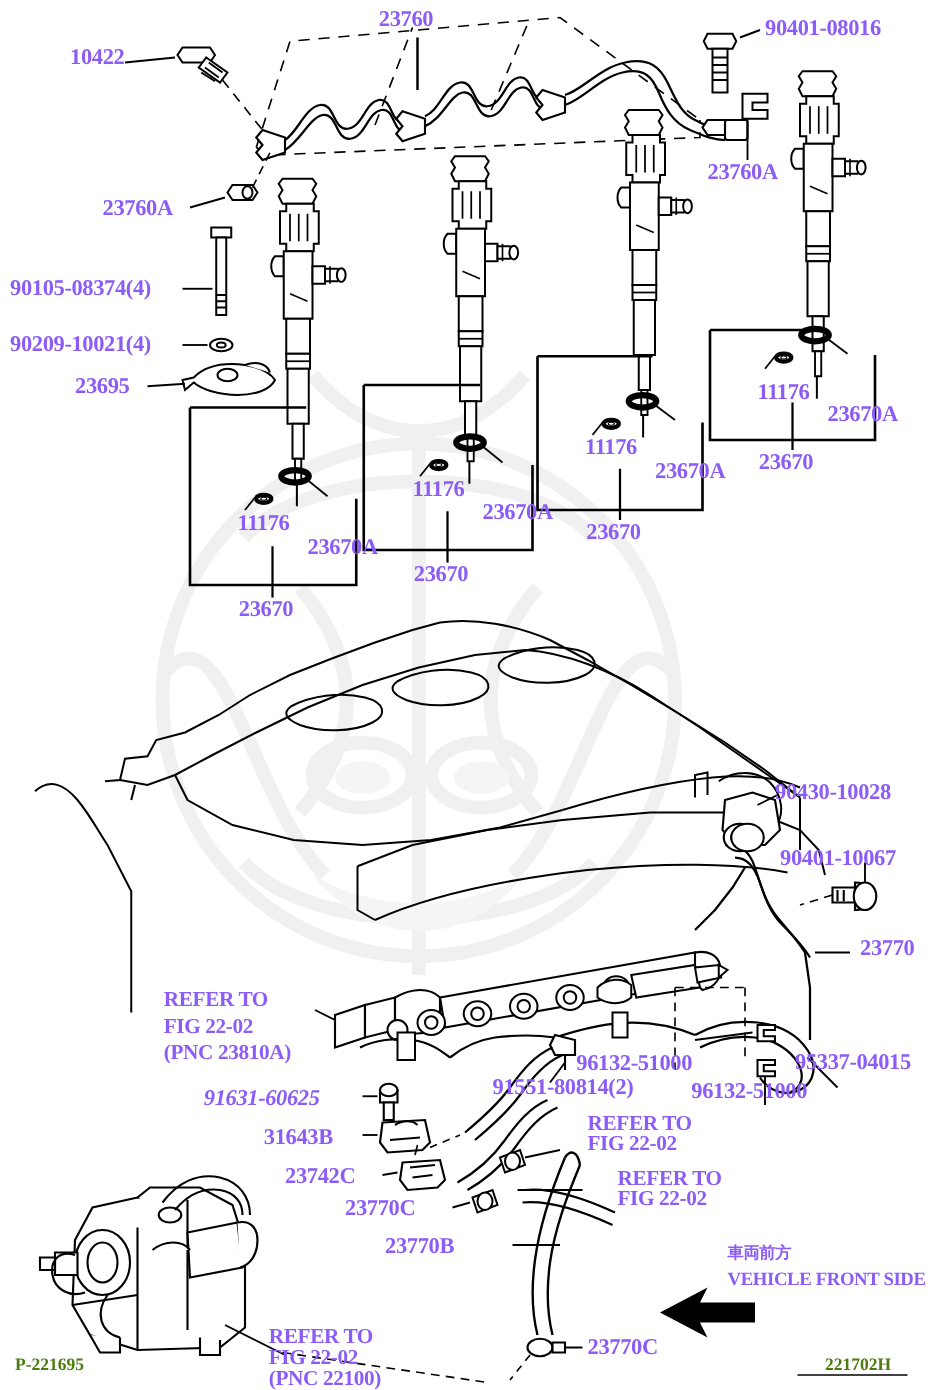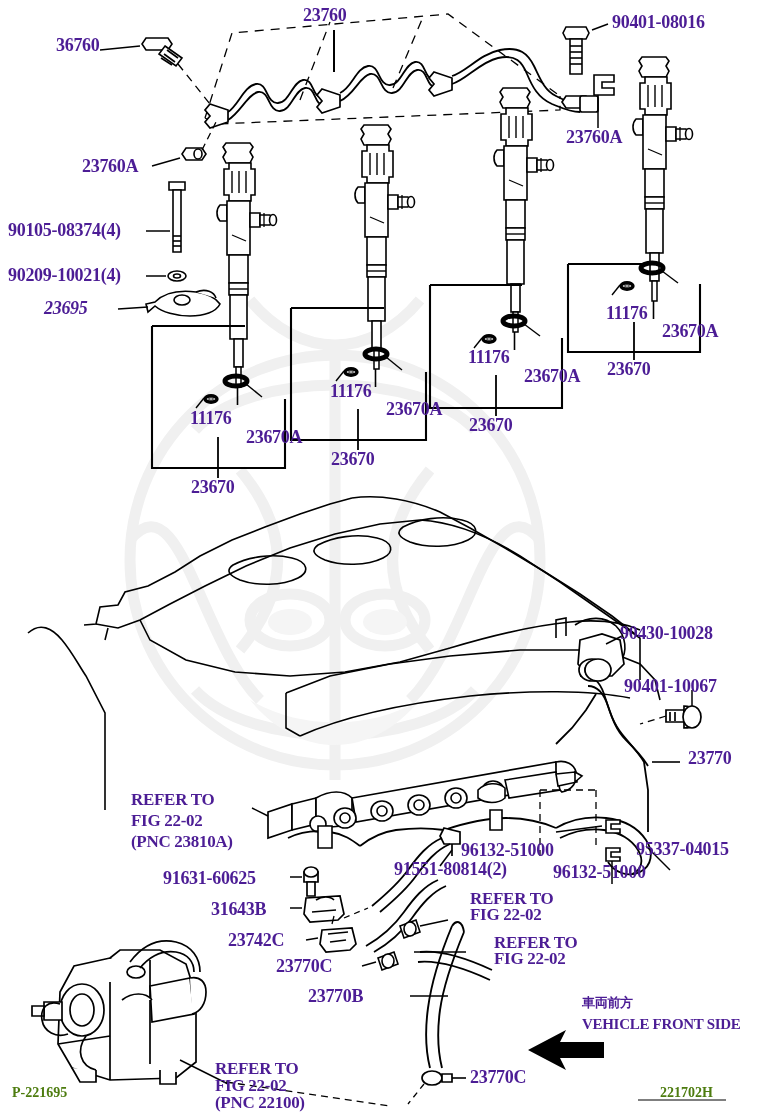--- a/index.html
+++ b/index.html
@@ -1,19 +1,19 @@
 <!DOCTYPE html>
 <html><head>
 <meta charset="utf-8">
 <style>
   html,body{margin:0;padding:0;background:#fff;}
   body{font-family:"Liberation Serif",serif;}
   #page{position:relative;width:760px;height:1112px;background:#fff;overflow:hidden;}
   #art{position:absolute;left:0;top:0;width:760px;height:1112px;}
-  .lbl{position:absolute;font-family:"Liberation Serif",serif;font-weight:bold;color:#4c1d95;
+  .lbl{position:absolute;font-family:"Liberation Serif",serif;font-weight:bold;color:#8b5cf6;
        white-space:pre;letter-spacing:-0.3px;line-height:1.08;}
   .s18{font-size:18px;}
   .s17{font-size:17px;text-align:center;}
   .s15{font-size:15px;}
   .jp{font-family:"DejaVu Sans",sans-serif;font-size:13px;font-weight:bold;}
   .corner{font-family:"Liberation Serif",serif;font-weight:bold;font-size:14px;color:#4d7c0f;}
 </style>
 </head>
 <body>
 
@@ -413,28 +413,28 @@
     <path d="M418,962 C438,960 464,968 490,980"></path>
   </g>
 
   <g fill="#000" stroke="none">
     <path d="M528,1050 L566,1030 L560,1042 L604,1042 L604,1058 L560,1058 L566,1070 Z"></path>
   </g>
 
   <line x1="638" y1="1100" x2="726" y2="1100" stroke="#000" stroke-width="1.2"></line>
 </svg>
 
-<div class="lbl s18" style="left:56px;top:36px;">36760</div>
+<div class="lbl s18" style="left:56px;top:36px;">10422</div>
 <div class="lbl s18" style="left:303px;top:6px;">23760</div>
 <div class="lbl s18" style="left:612px;top:13px;">90401-08016</div>
 <div class="lbl s18" style="left:566px;top:128px;">23760A</div>
 <div class="lbl s18" style="left:82px;top:157px;">23760A</div>
 <div class="lbl s18" style="left:8px;top:221px;">90105-08374(4)</div>
 <div class="lbl s18" style="left:8px;top:266px;text-align:right;">90209-10021(4)</div>
-<div class="lbl s18" style="left:44px;top:299px;font-style:italic;">23695</div>
+<div class="lbl s18" style="left:60px;top:299px;">23695</div>
 
 <div class="lbl s18" style="left:190px;top:409px;">11176</div>
 <div class="lbl s18" style="left:246px;top:428px;">23670A</div>
 <div class="lbl s18" style="left:191px;top:478px;">23670</div>
 
 <div class="lbl s18" style="left:330px;top:382px;">11176</div>
 <div class="lbl s18" style="left:386px;top:400px;">23670A</div>
 <div class="lbl s18" style="left:331px;top:450px;">23670</div>
 
 <div class="lbl s18" style="left:468px;top:348px;">11176</div>
@@ -446,21 +446,21 @@
 <div class="lbl s18" style="left:607px;top:360px;">23670</div>
 
 <div class="lbl s18" style="left:620px;top:624px;">90430-10028</div>
 <div class="lbl s18" style="left:624px;top:677px;">90401-10067</div>
 <div class="lbl s18" style="left:688px;top:749px;">23770</div>
 <div class="lbl s18" style="left:461px;top:841px;">96132-51000</div>
 <div class="lbl s18" style="left:553px;top:863px;">96132-51000</div>
 <div class="lbl s18" style="left:636px;top:840px;">95337-04015</div>
 <div class="lbl s18" style="left:394px;top:860px;">91551-80814(2)</div>
 
-<div class="lbl s18" style="left:163px;top:869px;">91631-60625</div>
+<div class="lbl s18" style="left:163px;top:869px;font-style:italic;">91631-60625</div>
 <div class="lbl s18" style="left:211px;top:900px;">31643B</div>
 <div class="lbl s18" style="left:228px;top:931px;">23742C</div>
 <div class="lbl s18" style="left:276px;top:957px;">23770C</div>
 <div class="lbl s18" style="left:308px;top:987px;">23770B</div>
 <div class="lbl s18" style="left:470px;top:1068px;">23770C</div>
 
 <div class="lbl s17" style="left:131px;top:791px;">REFER TO</div>
 <div class="lbl s17" style="left:131px;top:812px;">FIG 22-02</div>
 <div class="lbl s17" style="left:131px;top:833px;">(PNC 23810A)</div>
 

